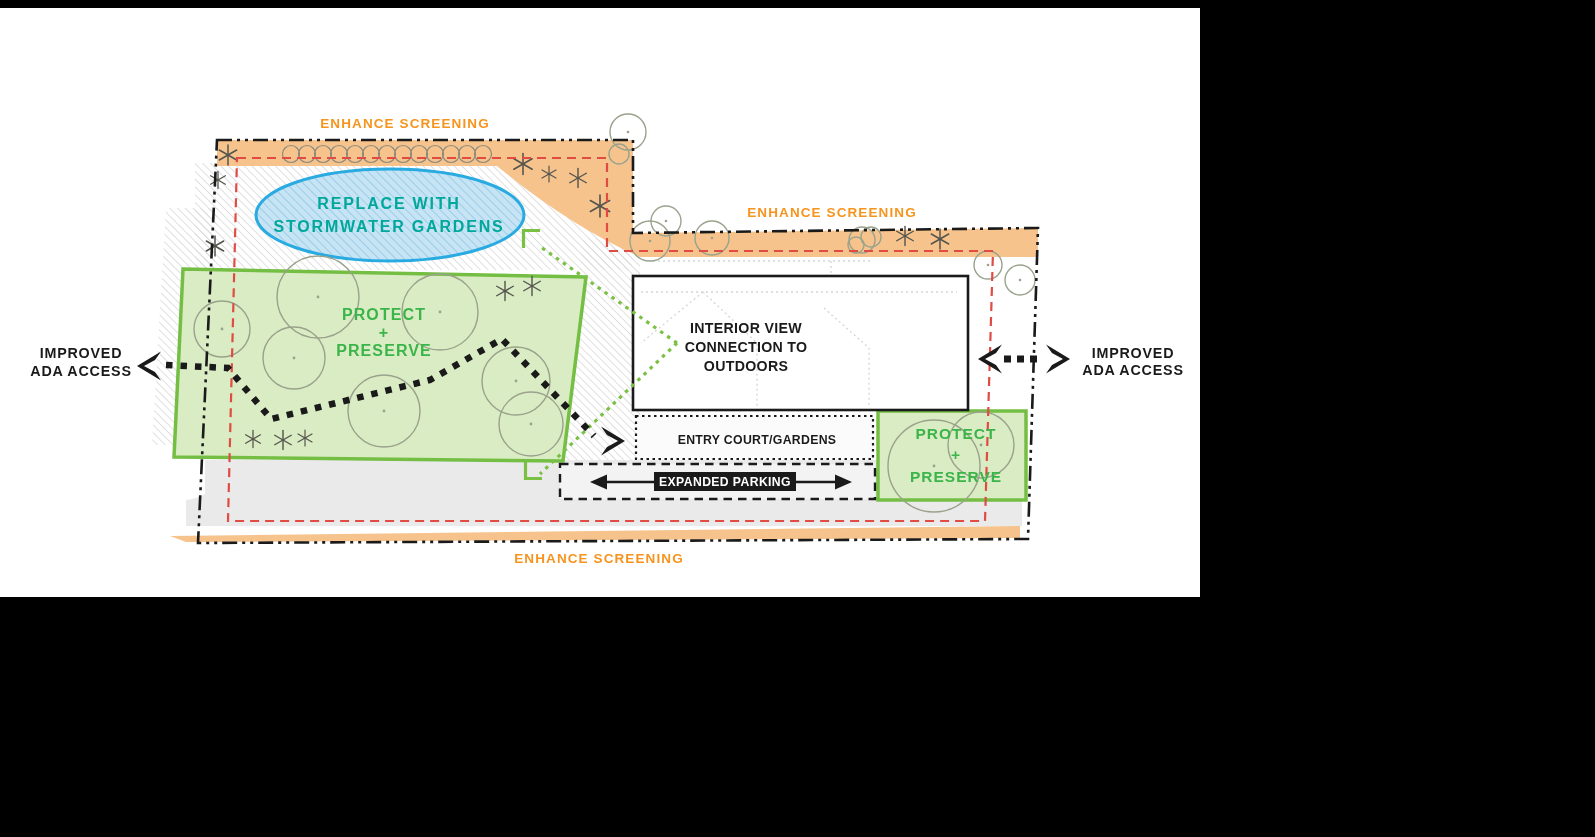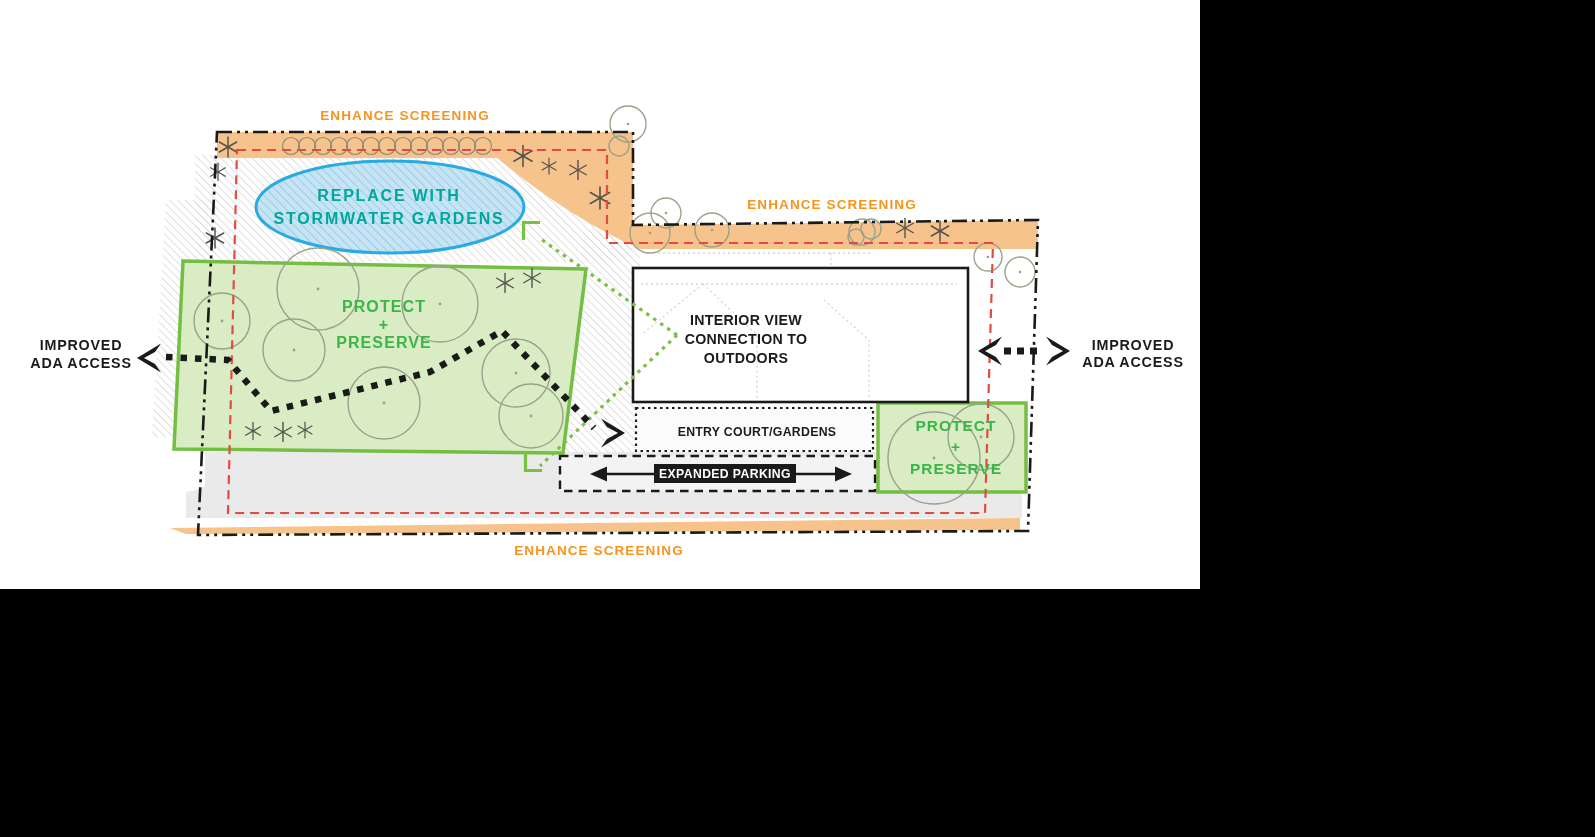--- a/index.html
+++ b/index.html
@@ -4,21 +4,21 @@
 <style>
   html,body{margin:0;padding:0;}
   body{
     width:1595px;height:837px;
     background:#000000;
     position:relative;
     font-family:"Liberation Sans",sans-serif;
     overflow:hidden;
   }
   .canvas{
-    position:absolute;left:0;top:0;
+    position:absolute;left:0;top:8px;
     width:1200px;height:589px;
     background:#ffffff;
   }
   svg{display:block;}
   text{font-family:"Liberation Sans",sans-serif;font-weight:bold;}
   .lbl{text-anchor:middle;}
   .t-screen{font-size:13.5px;letter-spacing:1.1px;}
   .t-storm{font-size:16px;letter-spacing:1.8px;}
   .t-preserve{font-size:16px;letter-spacing:1.1px;}
   .t-preserve-e{font-size:15.5px;letter-spacing:1px;}

